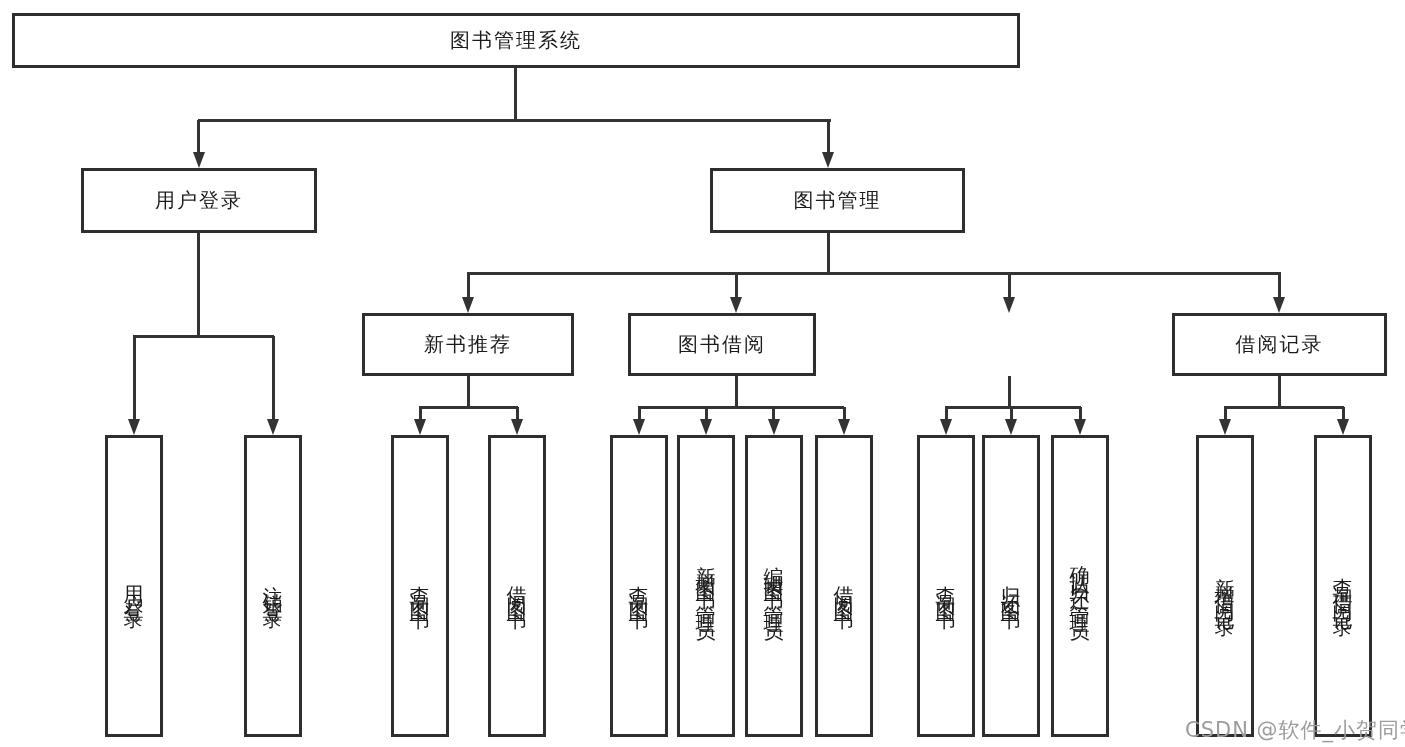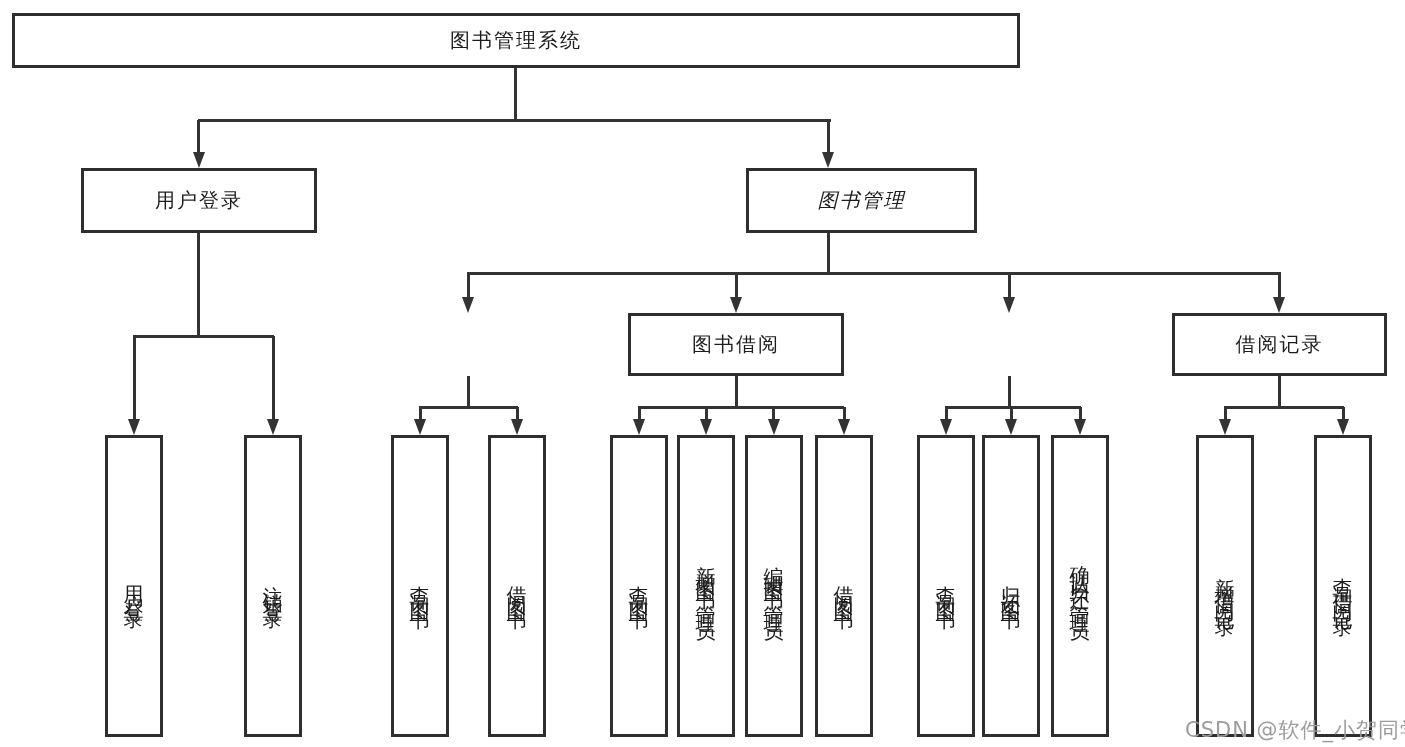--- a/index.html
+++ b/index.html
@@ -44,21 +44,21 @@
     <div class="hline" style="left:198px;top:119px;width:633px;"></div>
     <div class="vline" style="left:197px;top:120px;height:34px;"></div>
     <div class="vline" style="left:827px;top:120px;height:34px;"></div>
     <div class="arrow" style="left:193px;top:152px;"></div>
     <div class="arrow" style="left:822px;top:152px;"></div>
   </div>
 
   <div class="box" style="left:81px;top:168px;width:236px;height:65px;">
     <span>用户登录</span>
   </div>
-  <div class="box" style="left:746px;top:168px;width:231px;height:65px;font-style:italic;">
+  <div class="box" style="left:710px;top:168px;width:255px;height:65px;">
     <span>图书管理</span>
   </div>
 
   <div>
     <div class="vline" style="left:197px;top:233px;height:103px;"></div>
     <div class="hline" style="left:133px;top:335px;width:141px;"></div>
     <div class="vline" style="left:133px;top:336px;height:85px;"></div>
     <div class="vline" style="left:272px;top:336px;height:85px;"></div>
     <div class="arrow" style="left:128px;top:419px;"></div>
     <div class="arrow" style="left:267px;top:419px;"></div>
@@ -70,21 +70,24 @@
     <div class="vline" style="left:467px;top:273px;height:26px;"></div>
     <div class="vline" style="left:735px;top:273px;height:26px;"></div>
     <div class="vline" style="left:1008px;top:273px;height:26px;"></div>
     <div class="vline" style="left:1278px;top:273px;height:26px;"></div>
     <div class="arrow" style="left:462px;top:297px;"></div>
     <div class="arrow" style="left:730px;top:297px;"></div>
     <div class="arrow" style="left:1003px;top:297px;"></div>
     <div class="arrow" style="left:1273px;top:297px;"></div>
   </div>
 
-  <div class="box" style="left:628px;top:313px;width:216px;height:63px;font-family:Liberation Mono, monospace;">
+  <div class="box" style="left:362px;top:313px;width:212px;height:63px;">
+    <span>新书推荐</span>
+  </div>
+  <div class="box" style="left:628px;top:313px;width:188px;height:63px;font-family:Liberation Mono, monospace;">
     <span>图书借阅</span>
   </div>
   <div class="box" style="left:1172px;top:313px;width:215px;height:63px;">
     <span>借阅记录</span>
   </div>
 
   <div>
     <div class="vline" style="left:467px;top:376px;height:31px;"></div>
     <div class="hline" style="left:419px;top:406px;width:99px;"></div>
     <div class="vline" style="left:419px;top:407px;height:14px;"></div>

